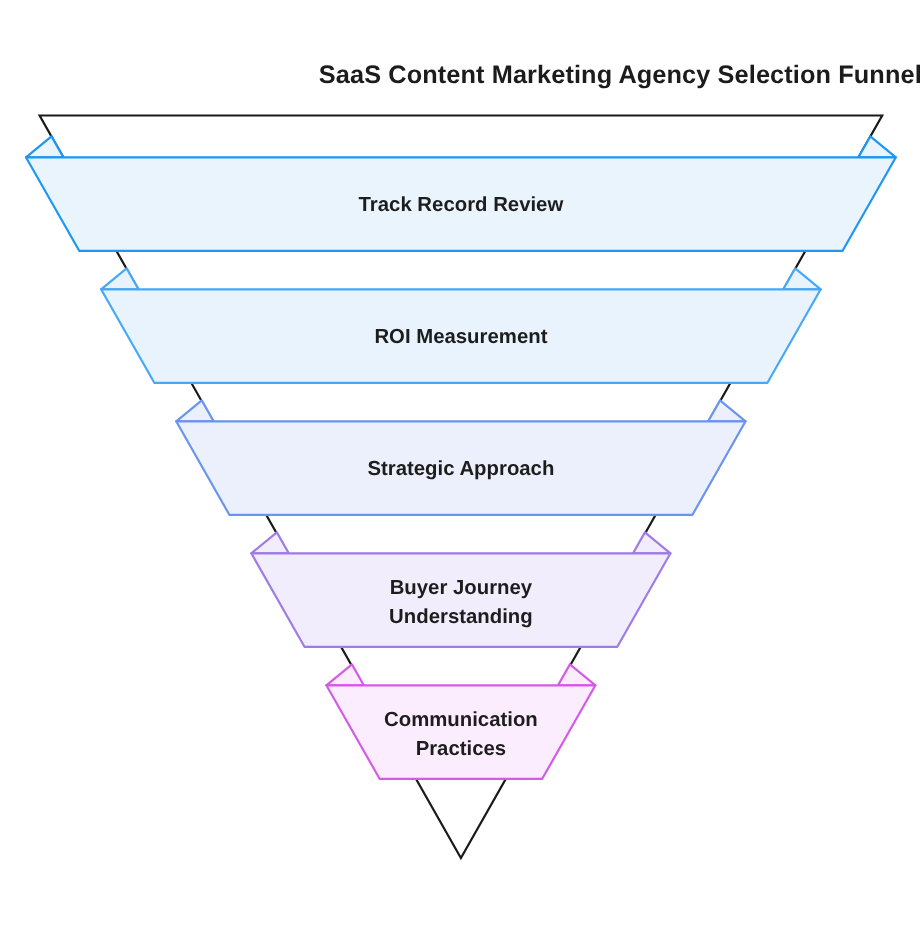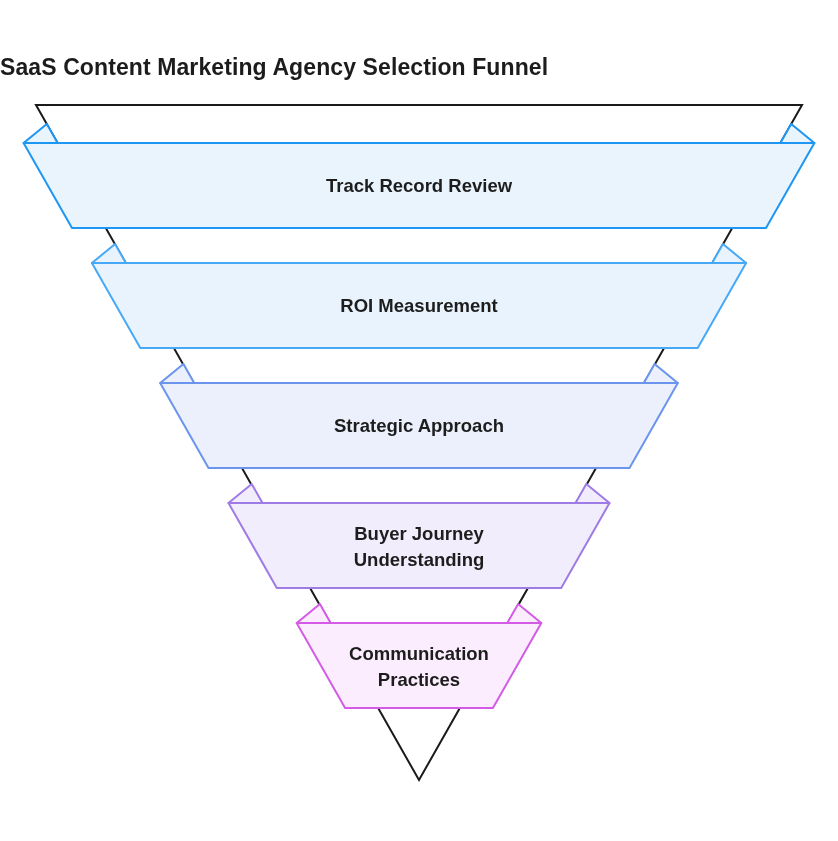--- a/index.html
+++ b/index.html
@@ -12,21 +12,21 @@
     height: 841px;
     position: relative;
     overflow: hidden;
     font-family: "Liberation Sans", sans-serif;
   }
   .diagram-title {
     position: absolute;
     top: 54px;
     left: 0;
     width: 838px;
-    text-align: left;
+    text-align: right;
     font-size: 23px;
     font-weight: 700;
     color: #1c1c1c;
     letter-spacing: 0.1px;
   }
   svg.funnel {
     position: absolute;
     left: 0;
     top: 0;
   }

